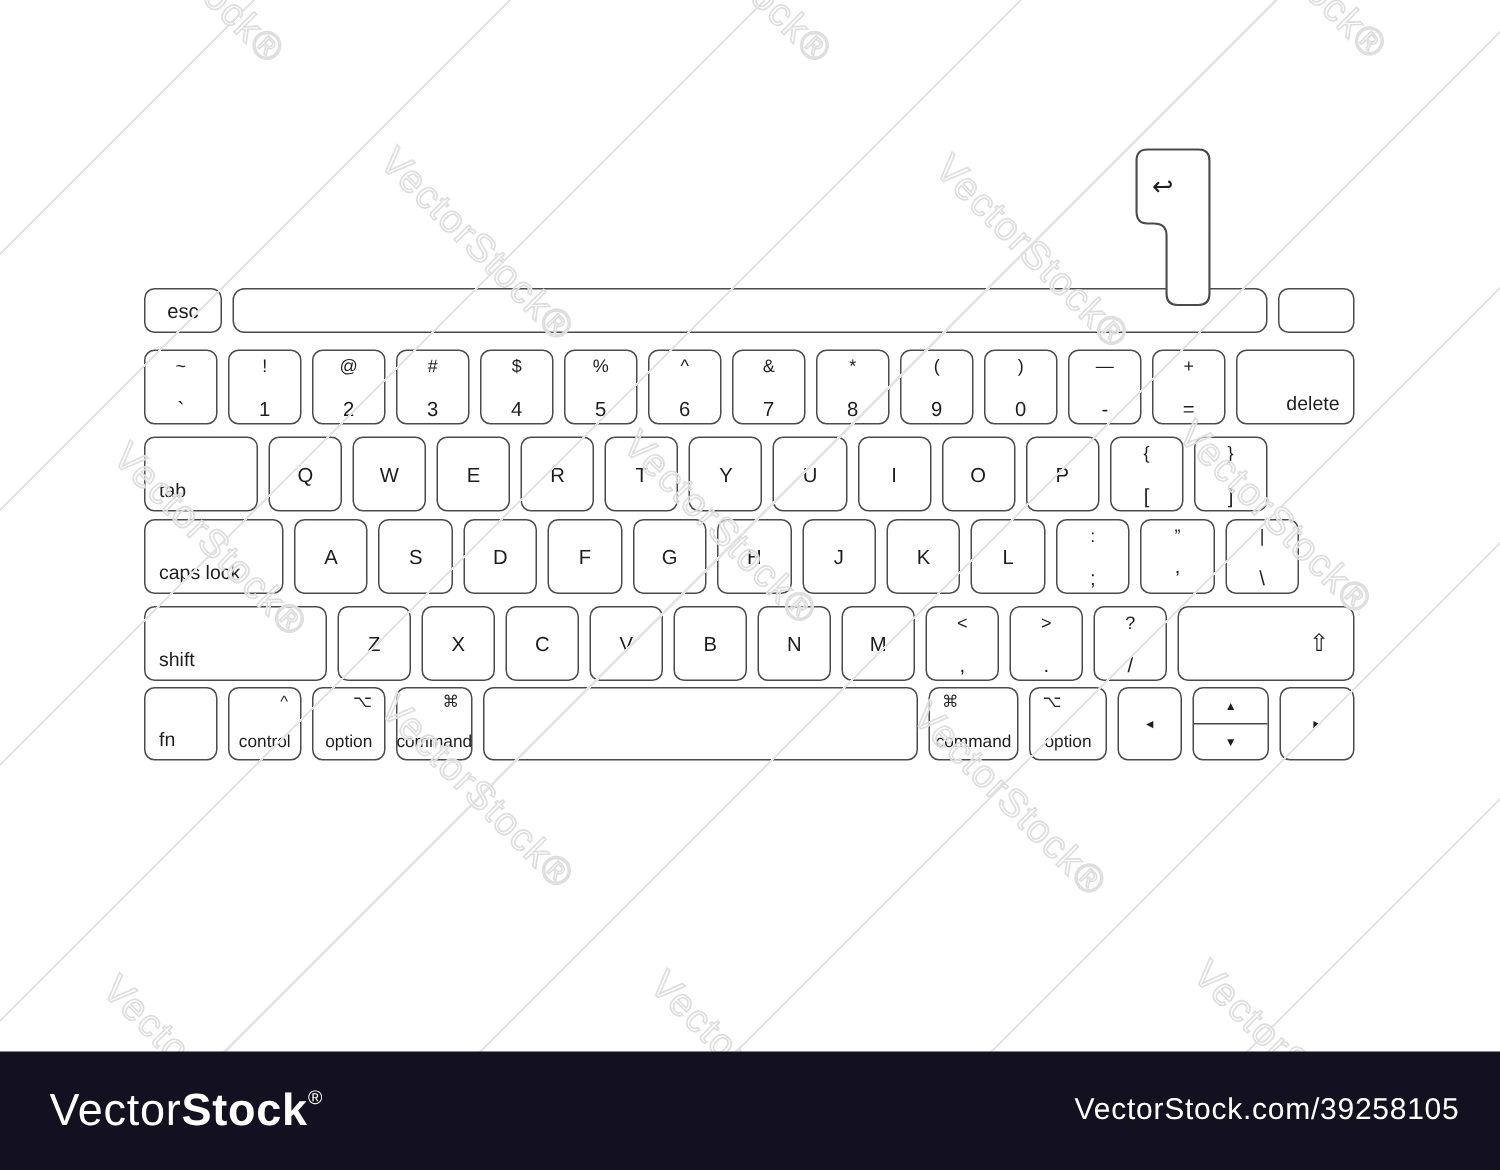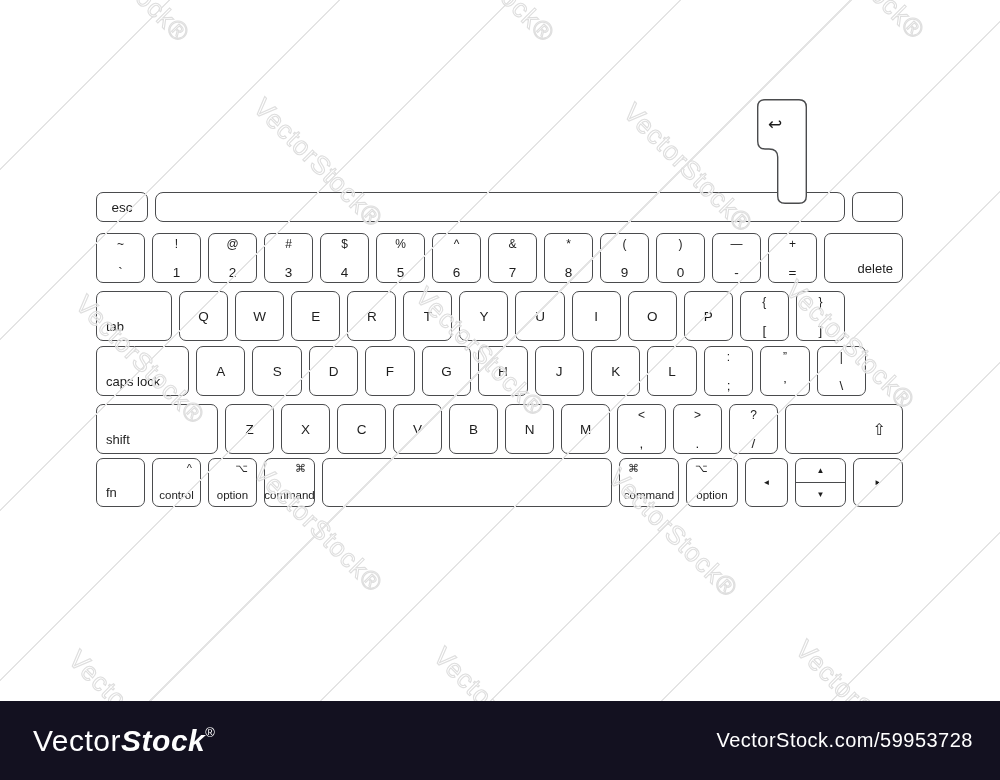--- a/index.html
+++ b/index.html
@@ -40,21 +40,21 @@
     background:repeating-linear-gradient(135deg,transparent 0 119px,#e4e4e4 119px 120.5px);}
   .wm{position:absolute;transform:translate(-50%,-50%) rotate(45deg);white-space:nowrap;
       font-size:26px;letter-spacing:1px;color:rgba(255,255,255,0.55);
       -webkit-text-stroke:1.1px #dedede;}
 
   
   .footer{position:absolute;left:0;right:0;top:701px;height:79px;background:#131120;z-index:10;
           display:flex;align-items:center;justify-content:space-between;padding:0 27px 0 33px;
           box-sizing:border-box;color:#ffffff;}
   .logo{font-size:30px;letter-spacing:0.5px;}
-  .logo .bold{font-weight:700;font-style:italic;}
+  .logo .bold{font-weight:700;}
   .logo sup{font-size:13px;vertical-align:14px;}
   .url{font-size:20px;letter-spacing:0.5px;}
 </style>
 </head>
 <body>
 
 <div class="stage">
 
   <div class="kb">
 
@@ -250,16 +250,16 @@
     <span class="wm" style="left:850px;top:345px;">VectorStock®</span>
     <span class="wm" style="left:318px;top:528px;">VectorStock®</span>
     <span class="wm" style="left:673px;top:533px;">VectorStock®</span>
     <span class="wm" style="left:133px;top:715px;">VectorStock®</span>
     <span class="wm" style="left:498px;top:712px;">VectorStock®</span>
     <span class="wm" style="left:860px;top:705px;">VectorStock®</span>
   </div>
 
   <div class="footer">
     <span class="logo"><span>Vector</span><span class="bold">Stock</span><sup>®</sup></span>
-    <span class="url">VectorStock.com/59953728</span>
+    <span class="url">VectorStock.com/39258105</span>
   </div>
 
 </div>
 
 </body></html>

